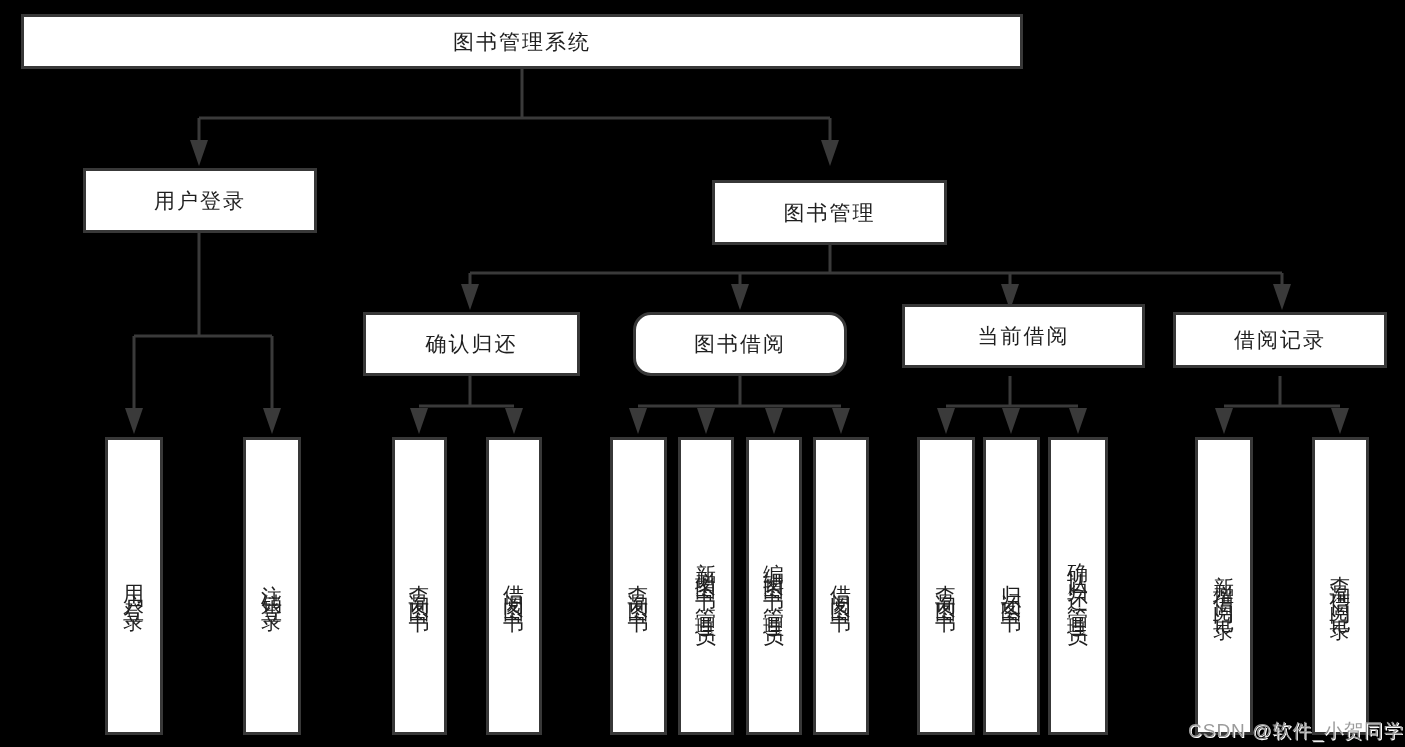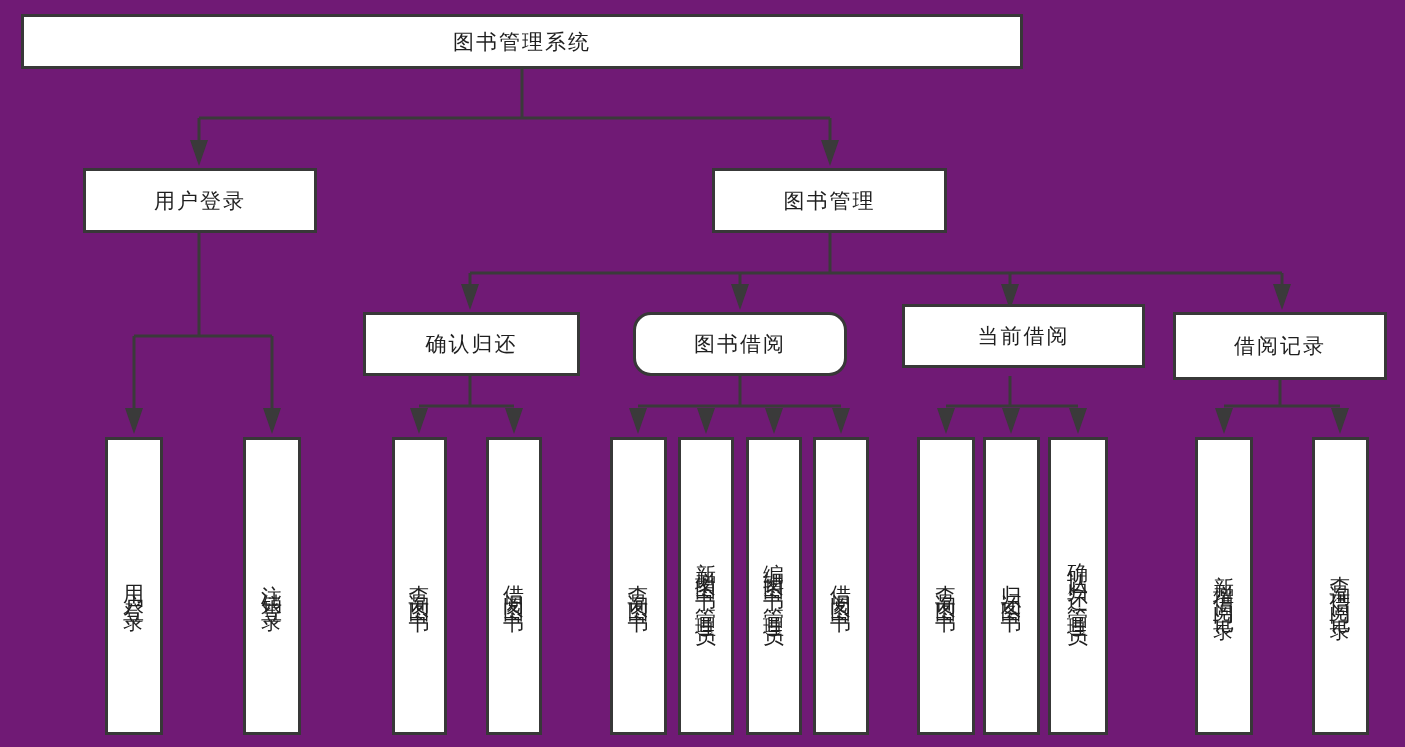--- a/index.html
+++ b/index.html
@@ -1,20 +1,20 @@
 <!DOCTYPE html>
 <html><head>
 <meta charset="utf-8">
 <style>
   html, body { margin: 0; padding: 0; background: #ffffff; }
   #canvas {
     position: relative;
     width: 1405px;
     height: 747px;
-    background: #701a75;
+    background: #000000;
     font-family: "Liberation Sans", "DejaVu Sans", sans-serif;
     color: #1f1f1f;
     overflow: hidden;
   }
   #edges {
     position: absolute;
     left: 0; top: 0;
     width: 1405px; height: 747px;
     z-index: 0;
   }
@@ -117,34 +117,34 @@
     </g>
   </svg>
 
   <div class="node h" style="left:21px; top:14px; width:1002px; height:55px;">
     <span>图书管理系统</span>
   </div>
 
   <div class="node h" style="left:83px; top:168px; width:234px; height:65px;">
     <span>用户登录</span>
   </div>
-  <div class="node h" style="left:712px; top:168px; width:235px; height:65px;">
+  <div class="node h" style="left:712px; top:180px; width:235px; height:65px;">
     <span>图书管理</span>
   </div>
 
   <div class="node h" style="left:363px; top:312px; width:217px; height:64px;">
     <span>确认归还</span>
   </div>
   <div class="node h" style="left:633px; top:312px; width:214px; height:64px;border-radius:18px;">
     <span>图书借阅</span>
   </div>
   <div class="node h" style="left:902px; top:304px; width:243px; height:64px;">
     <span>当前借阅</span>
   </div>
-  <div class="node h" style="left:1173px; top:312px; width:214px; height:68px;">
+  <div class="node h" style="left:1173px; top:312px; width:214px; height:56px;">
     <span>借阅记录</span>
   </div>
 
   <div class="node v" style="left:105px; top:437px; width:58px; height:298px;">
     <span>用户登录</span>
   </div>
   <div class="node v" style="left:243px; top:437px; width:58px; height:298px;">
     <span>注销登录</span>
   </div>
 
@@ -178,14 +178,17 @@
     <span>确认归还（管理员）</span>
   </div>
 
   <div class="node v" style="left:1195px; top:437px; width:58px; height:298px;">
     <span>新增借阅记录</span>
   </div>
   <div class="node v" style="left:1312px; top:437px; width:57px; height:298px;">
     <span>查询借阅记录</span>
   </div>
 
+  <div class="watermark" style="left:1188px; top:718px;">
+    <span>CSDN @软件_小贺同学</span>
+  </div>
 
 </div>
 
 </body></html>

